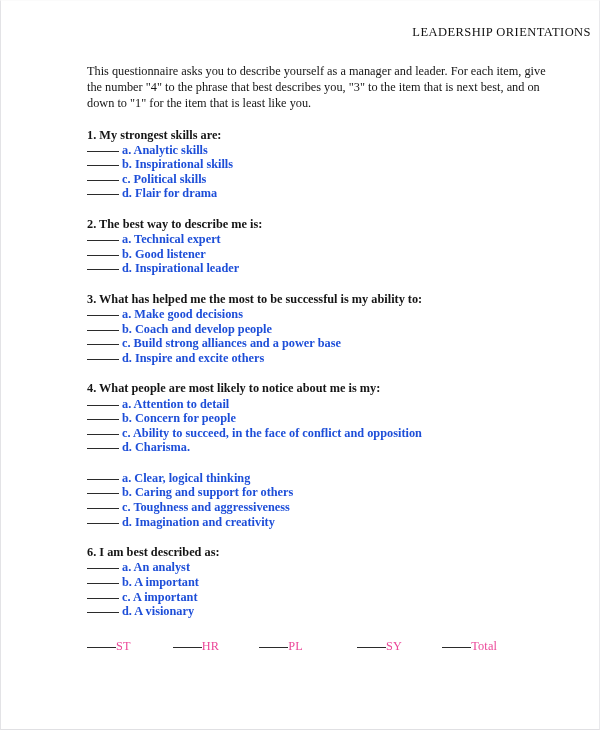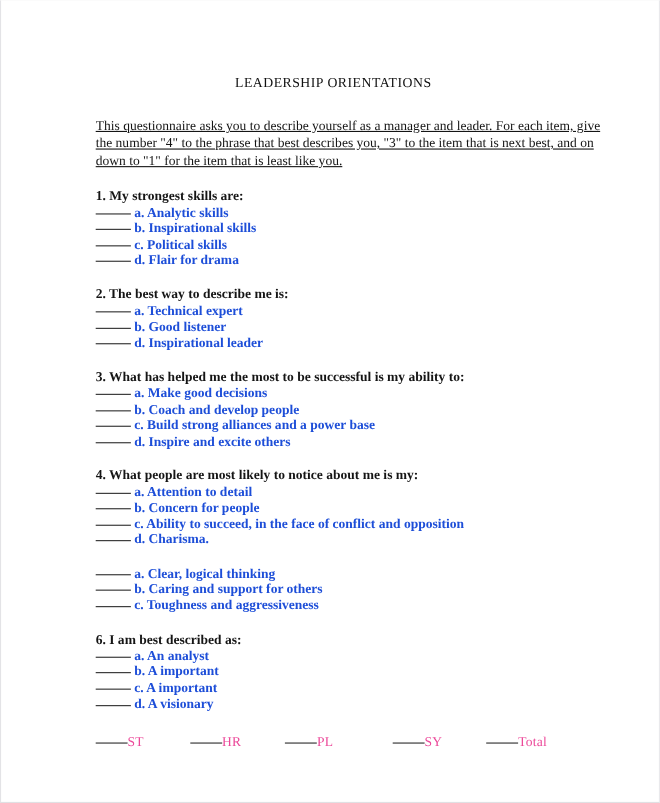--- a/index.html
+++ b/index.html
@@ -31,41 +31,40 @@
     position: absolute;
     left: 0;
     top: 0;
     right: 0;
     bottom: 0;
     padding: 0 8px 0 8px;
   }
 
   
   .doc-title {
-    text-align: center;
+    text-align: right;
     font-size: 12.5px;
     letter-spacing: 0.45px;
     font-weight: 400;
     margin: 0;
-    padding-top: 67px;
+    padding-top: 24px;
     padding-left: 6px;
     color: #111;
   }
 
   
   .intro {
     margin: 0;
     padding-top: 23px;
     padding-left: 78px;
     padding-right: 30px;
     font-size: 12.3px;
     line-height: 16.2px;
     text-align: left;
     color: #151515;
-    text-decoration: underline;
   }
 
   
   .questions {
     padding-left: 78px;
     padding-top: 16px;
   }
   .question-block {
     margin: 0 0 16px 0;
     font-weight: bold;
@@ -179,20 +178,21 @@
           <li class="q-option"><span class="blank"></span><span class="opt-text">c. Ability to succeed, in the face of conflict and opposition</span></li>
           <li class="q-option"><span class="blank"></span><span class="opt-text">d. Charisma.</span></li>
         </ul>
       </div>
 
       <div class="question-block">
         <ul class="q-options">
           <li class="q-option"><span class="blank"></span><span class="opt-text">a. Clear, logical thinking</span></li>
           <li class="q-option"><span class="blank"></span><span class="opt-text">b. Caring and support for others</span></li>
           <li class="q-option"><span class="blank"></span><span class="opt-text">c. Toughness and aggressiveness</span></li>
+          <li class="q-option"><span class="blank"></span><span class="opt-text">d. Imagination and creativity</span></li>
         </ul>
       </div>
 
       <div class="question-block">
         <div class="q-prompt">6. I am best described as:</div>
         <ul class="q-options">
           <li class="q-option"><span class="blank"></span><span class="opt-text">a. An analyst</span></li>
           <li class="q-option"><span class="blank"></span><span class="opt-text">b. A important</span></li>
           <li class="q-option"><span class="blank"></span><span class="opt-text">c. A important</span></li>
           <li class="q-option"><span class="blank"></span><span class="opt-text">d. A visionary</span></li>

